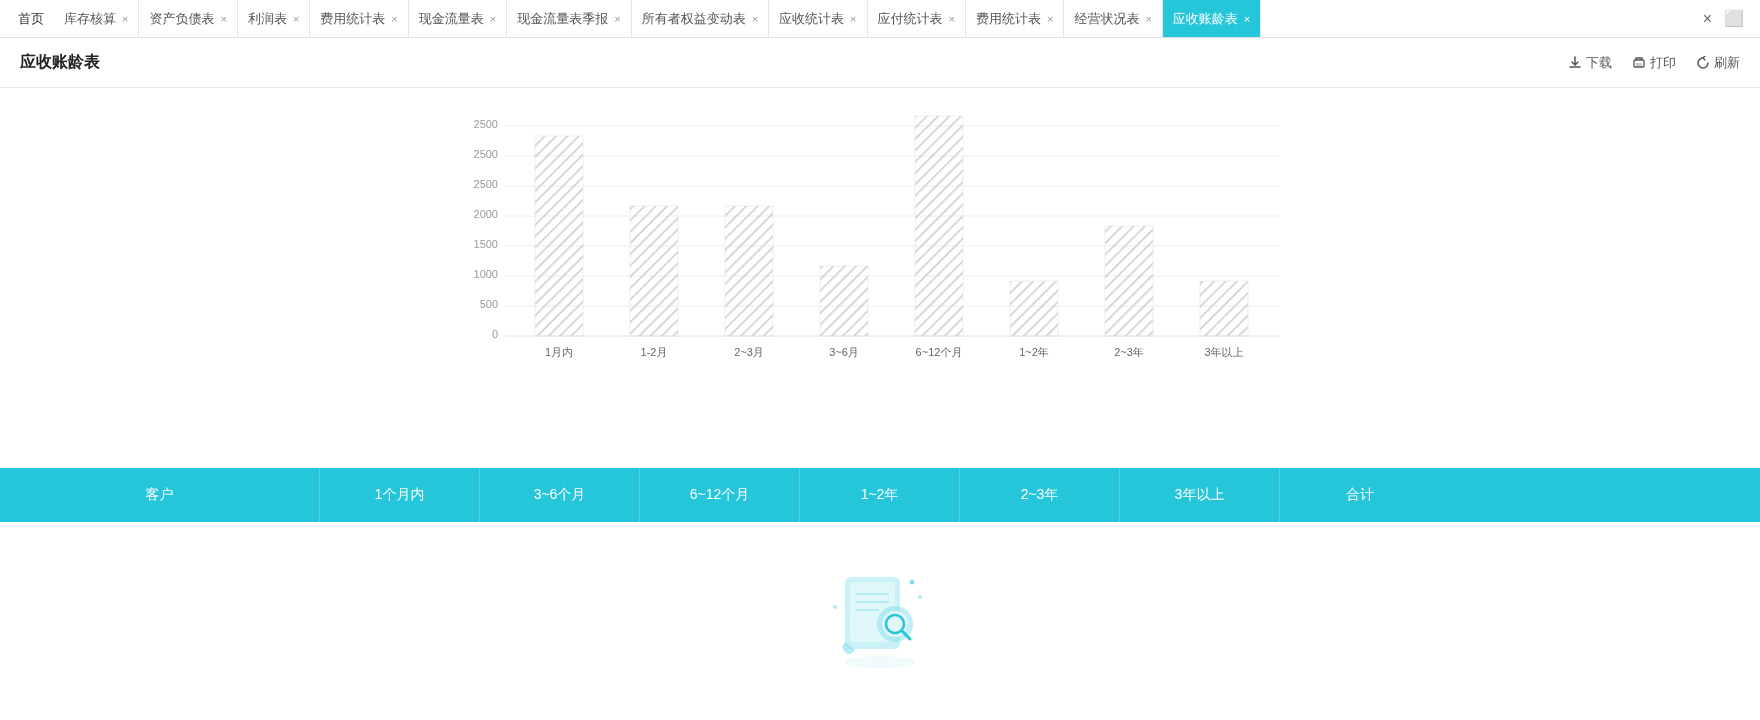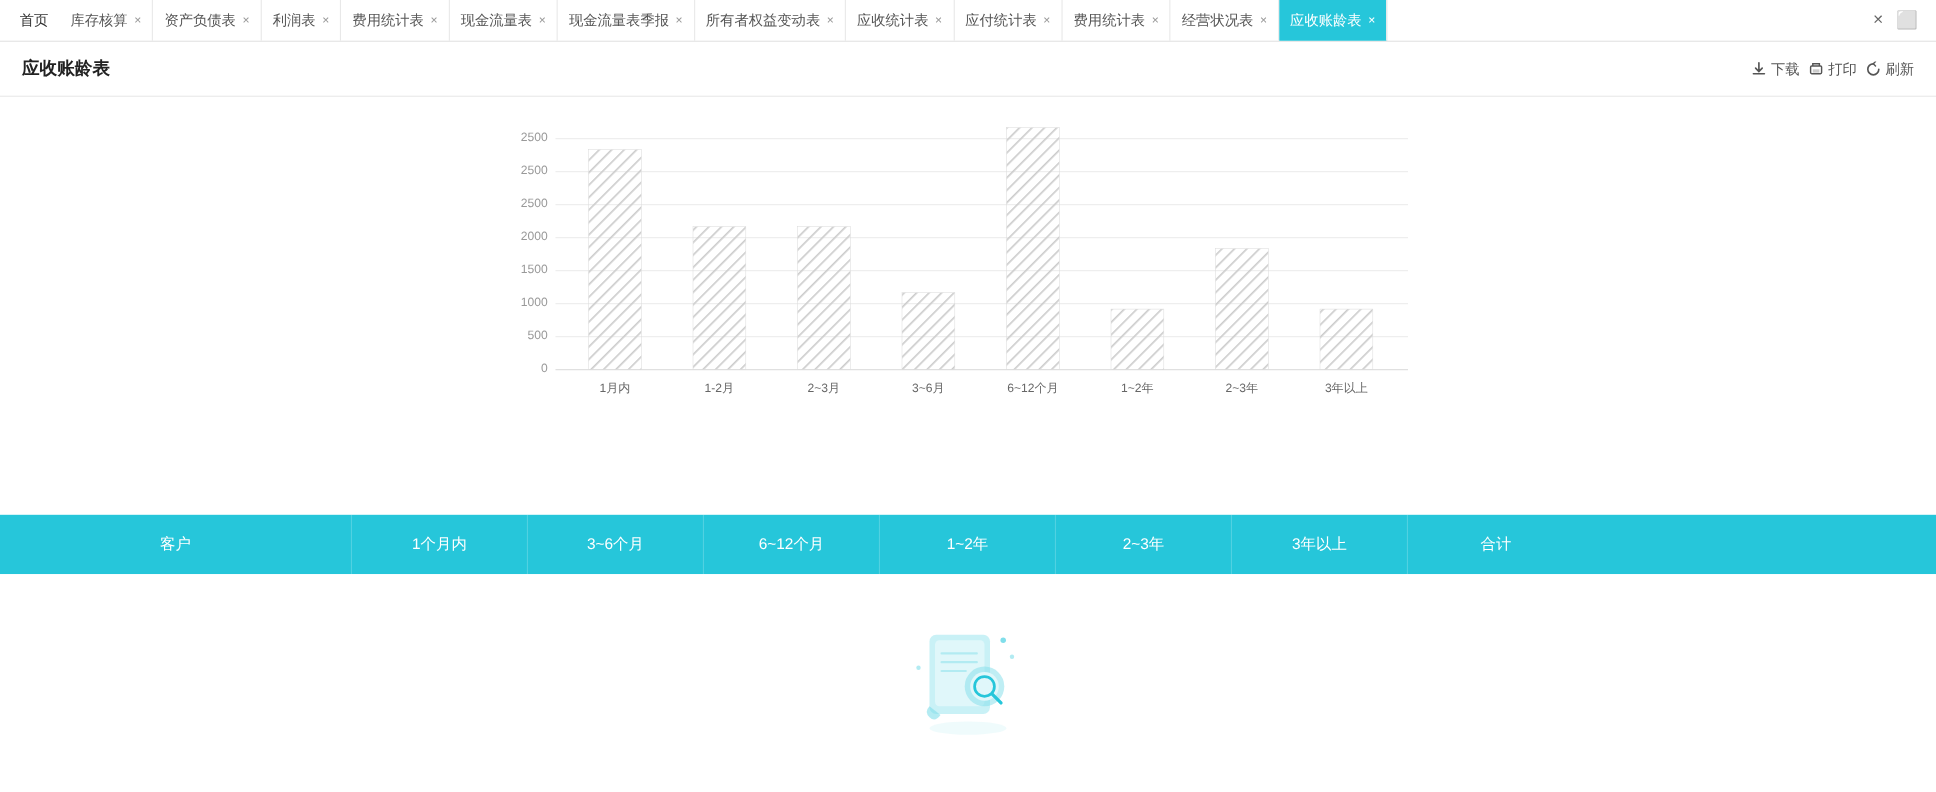--- a/index.html
+++ b/index.html
@@ -61,21 +61,21 @@
       padding: 14px 20px;
       border-bottom: 1px solid #e8e8e8;
     }
     .page-title {
       font-size: 16px;
       font-weight: 600;
       color: #222;
     }
     .header-actions {
       display: flex;
-      gap: 8px;
+      gap: 20px;
       align-items: flex-start;
     }
     .header-btn {
       display: flex;
       align-items: center;
       gap: 4px;
       cursor: pointer;
       color: #555;
       font-size: 13px;
     }

